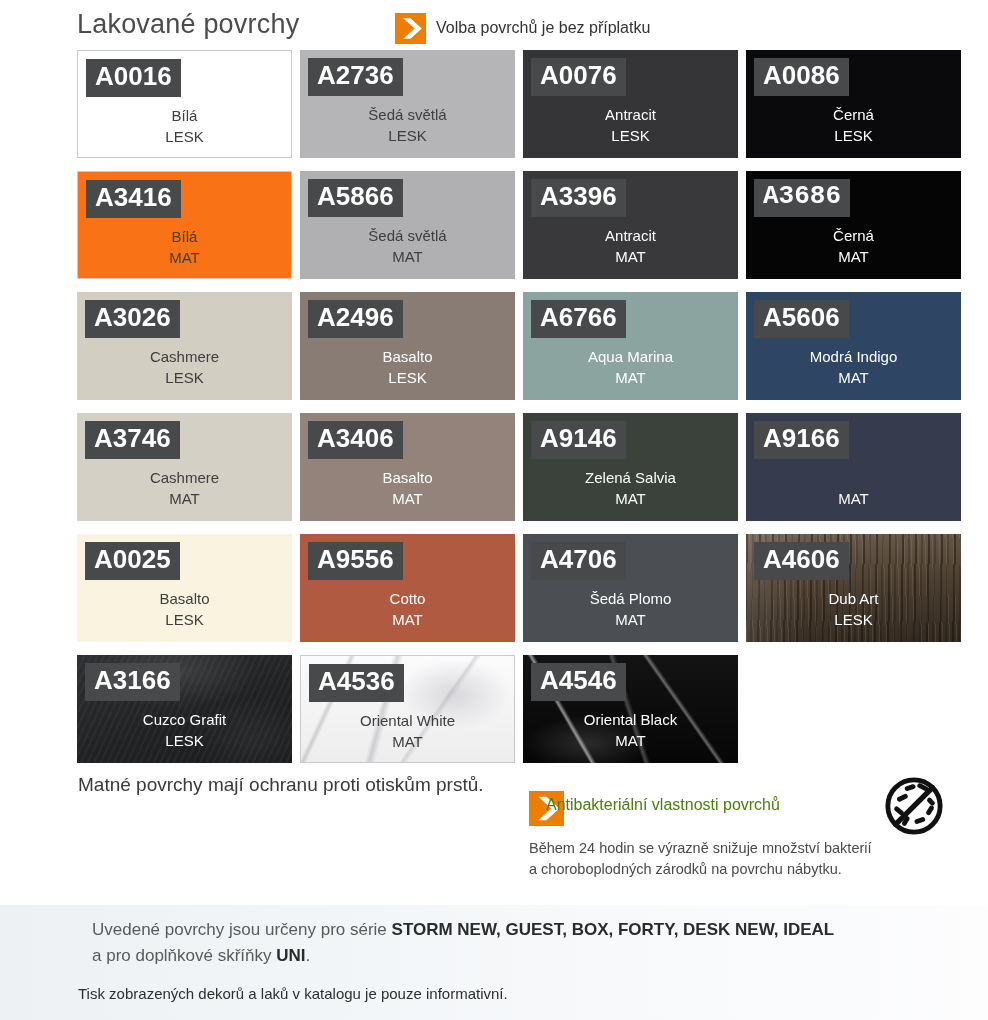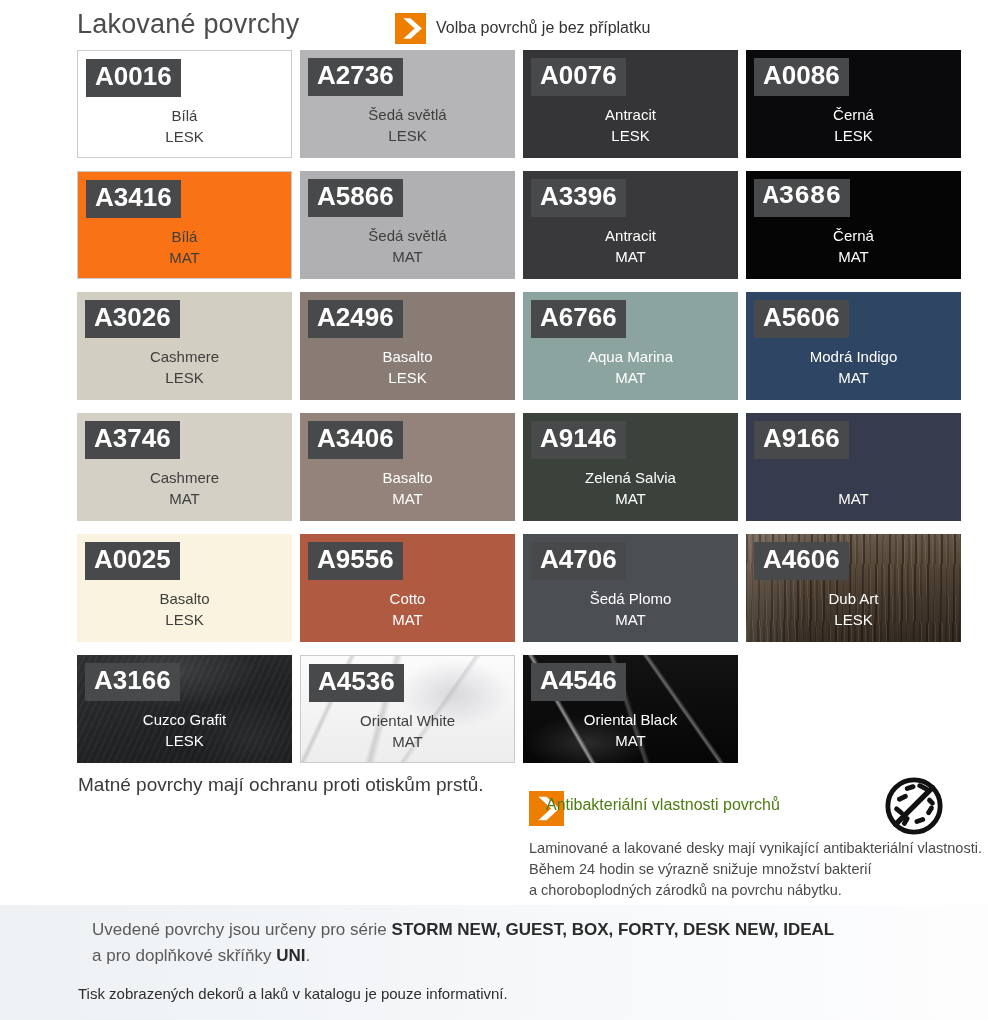--- a/index.html
+++ b/index.html
@@ -286,21 +286,20 @@
         <path d="M14 35 L19 39" stroke-width="5"></path>
         <path d="M25 45 L22 50" stroke-width="5"></path>
         <path d="M35 48 L41 46" stroke-width="5"></path>
         <path d="M47 39 L50 34" stroke-width="5"></path>
         <line x1="13" y1="51" x2="51" y2="13" stroke-width="5.5"></line>
       </g>
     </svg>
   </span>
 
   <div class="anti-paragraph">
-    <div>Laminované a lakované desky mají vynikající antibakteriální vlastnosti.</div>
     <div>Během 24 hodin se výrazně snižuje množství bakterií</div>
     <div>a choroboplodných zárodků na povrchu nábytku.</div>
   </div>
 
   <div class="footer-band">
     <div class="footer-series-text">
       <span>Uvedené povrchy jsou určeny pro série </span><b>STORM NEW, GUEST, BOX, FORTY, DESK NEW, IDEAL</b><br>
       <span>a pro doplňkové skříňky </span><b>UNI</b><span>.</span>
     </div>
     <div class="footer-disclaimer">Tisk zobrazených dekorů a laků v katalogu je pouze informativní.</div>

